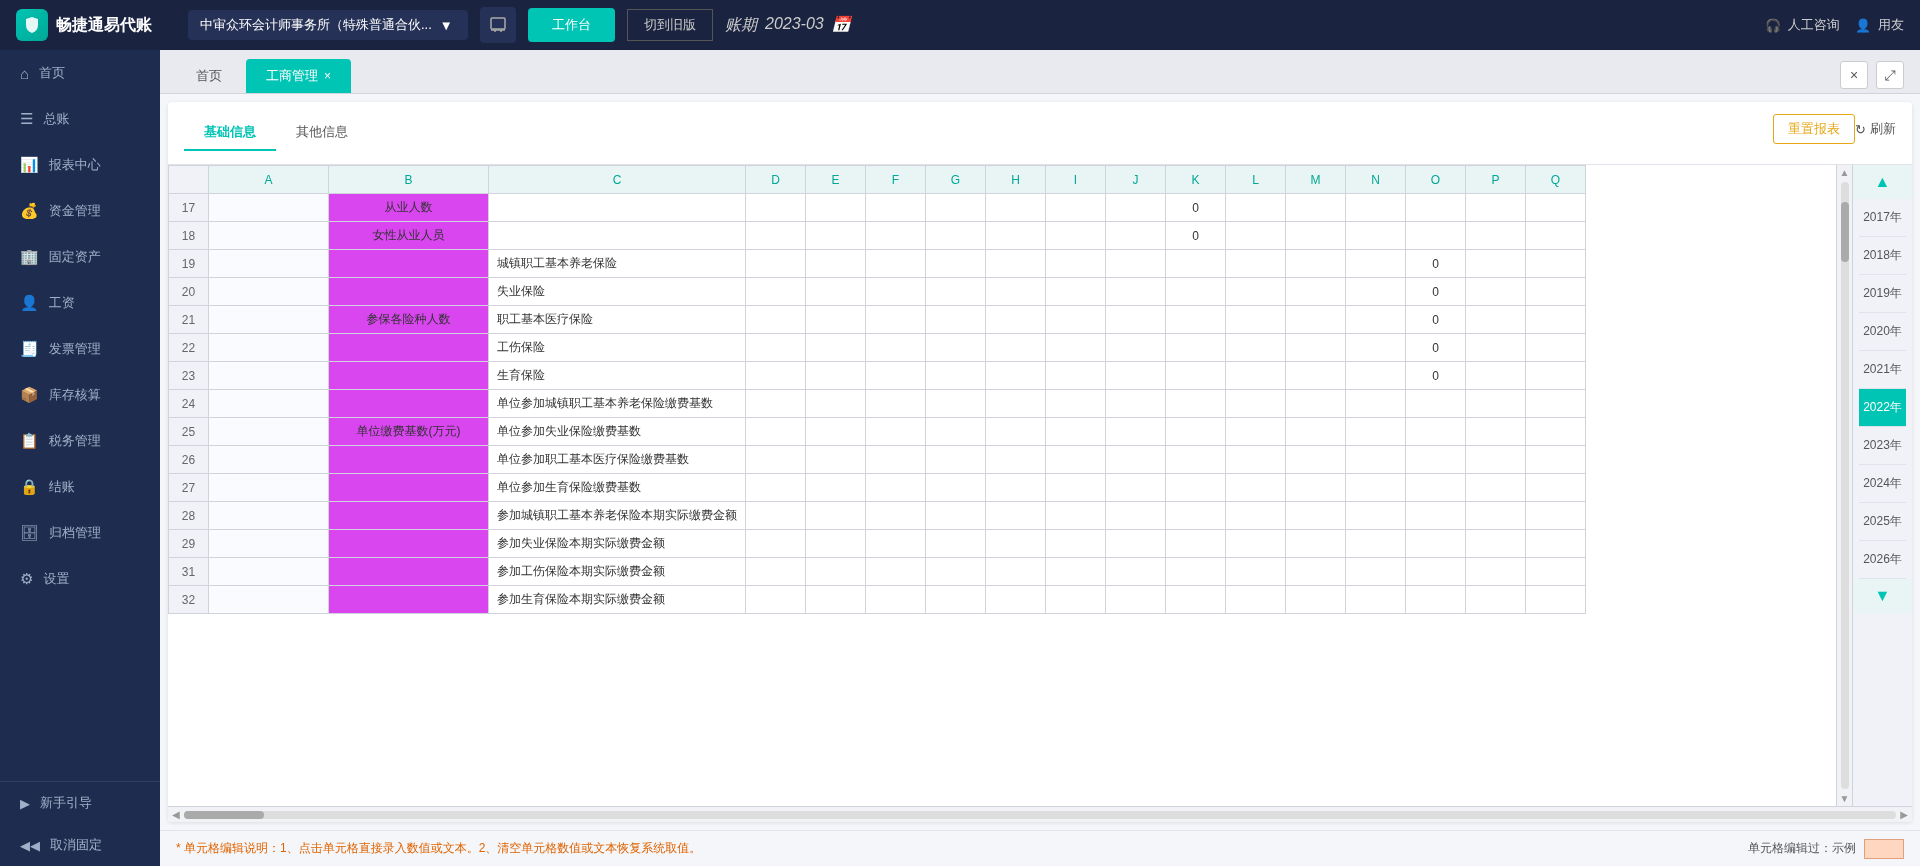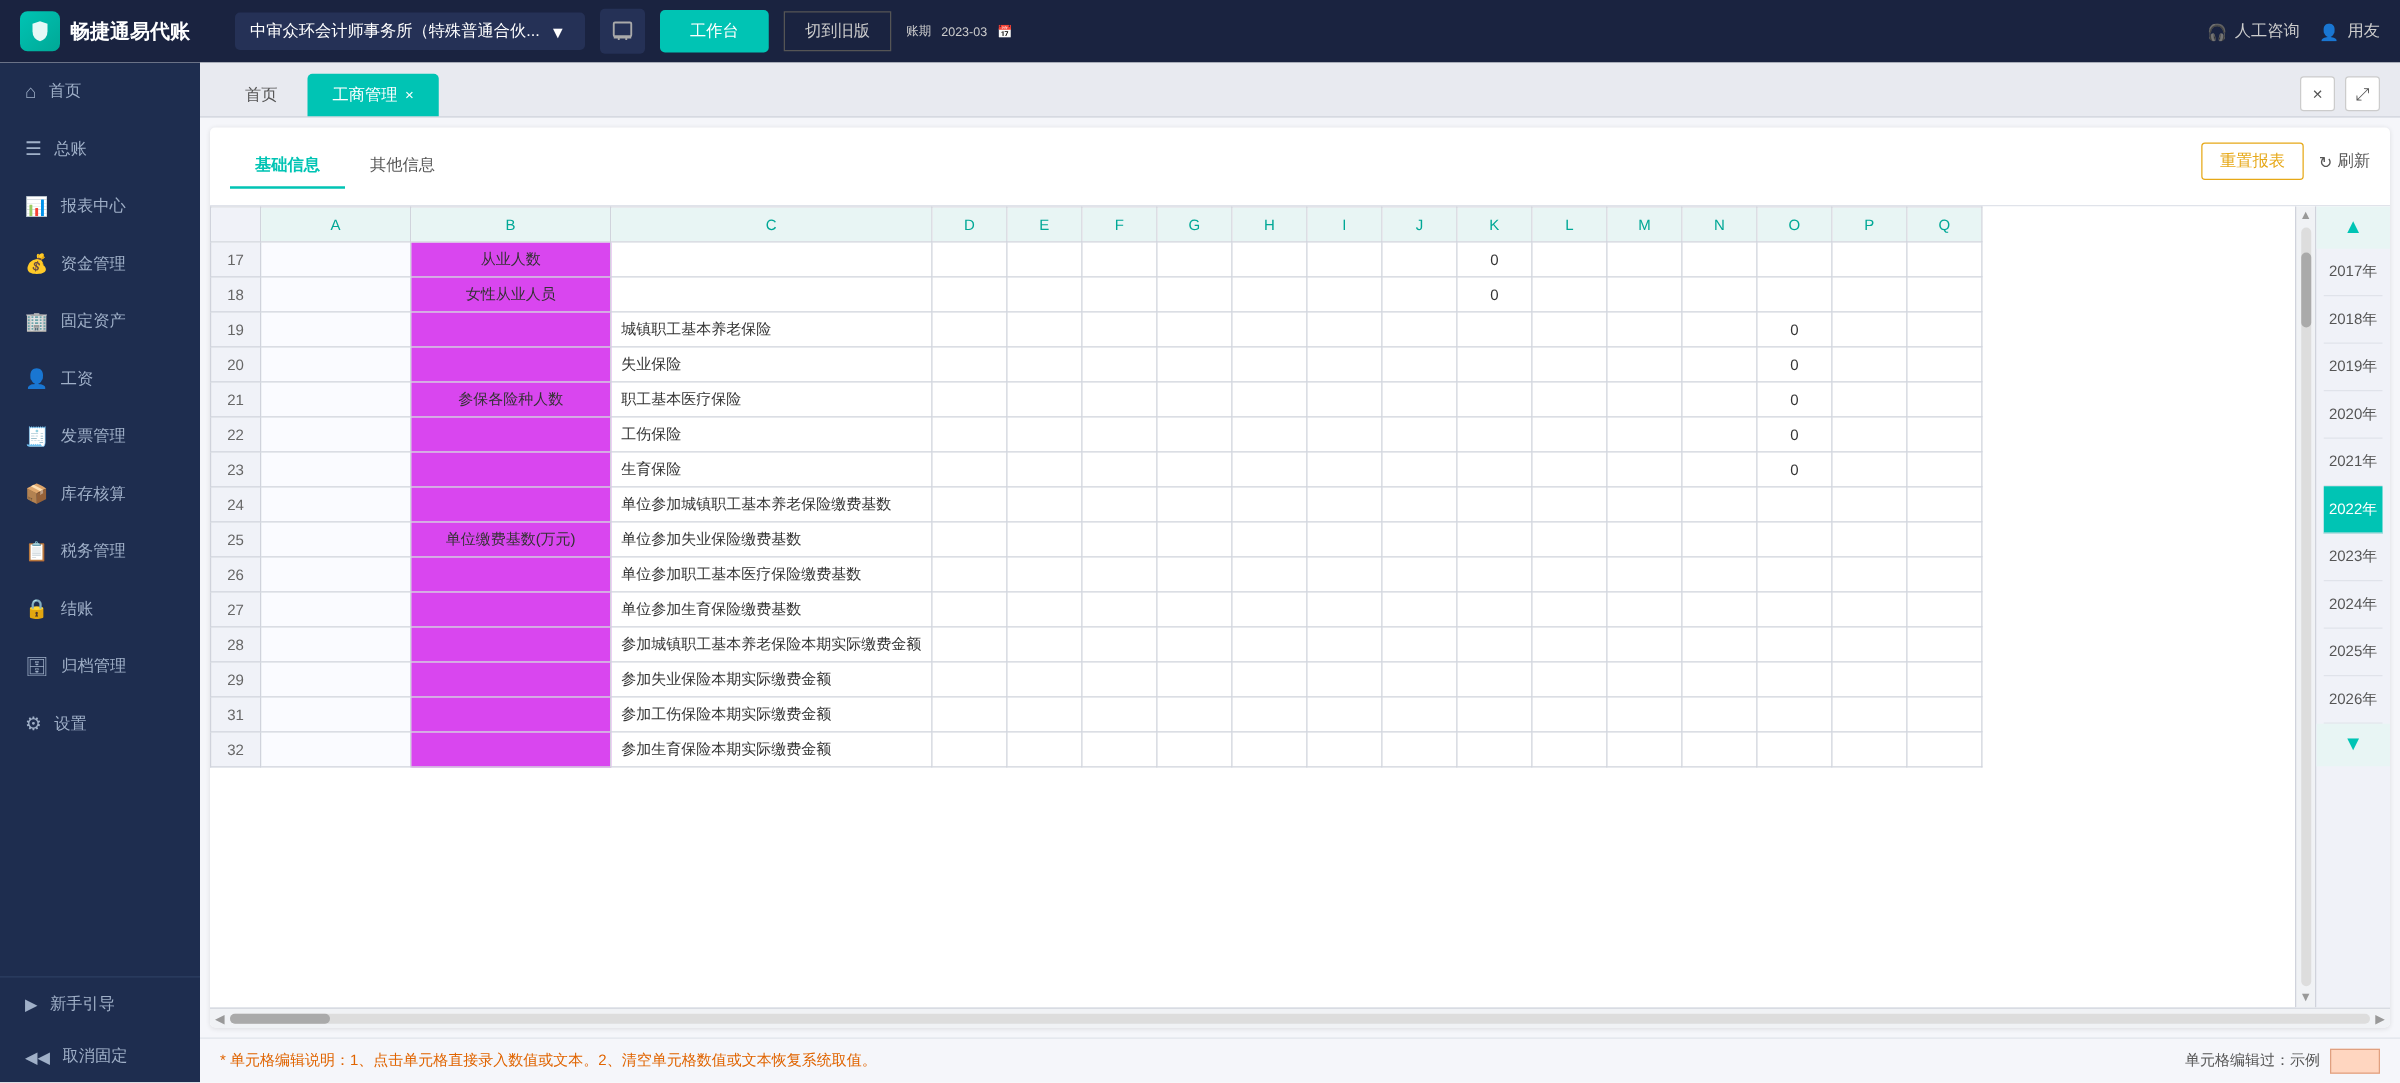--- a/index.html
+++ b/index.html
@@ -72,24 +72,25 @@
       background: transparent;
       border: 1px solid #555;
       color: #ccc;
       padding: 6px 16px;
       border-radius: 0;
       cursor: pointer;
       font-size: 13px;
     }
     .period-area {
       display: flex;
-      align-items: flex-end;
+      align-items: flex-start;
       gap: 8px;
       color: #ccc;
-      font-size: 10px;
+      font-size: 16px;
+      font-style: italic;
     }
     .header-right {
       margin-left: auto;
       display: flex;
       align-items: center;
       gap: 16px;
       color: #ccc;
     }
     .user-service {
       display: flex;
@@ -234,21 +235,20 @@
       border-bottom: 2px solid transparent;
     }
     .sub-tab.active {
       color: #00c4b4;
       border-bottom: 2px solid #00c4b4;
       font-weight: bold;
     }
     .sub-tab-actions {
       display: flex;
       align-items: center;
-      gap: 12px;
       padding-bottom: 8px;
     }
     .reset-report-btn {
       border: 1px solid #e6a817;
       color: #e6a817;
       background: white;
       padding: 5px 14px;
       border-radius: 3px;
       cursor: pointer;
       font-size: 13px;

